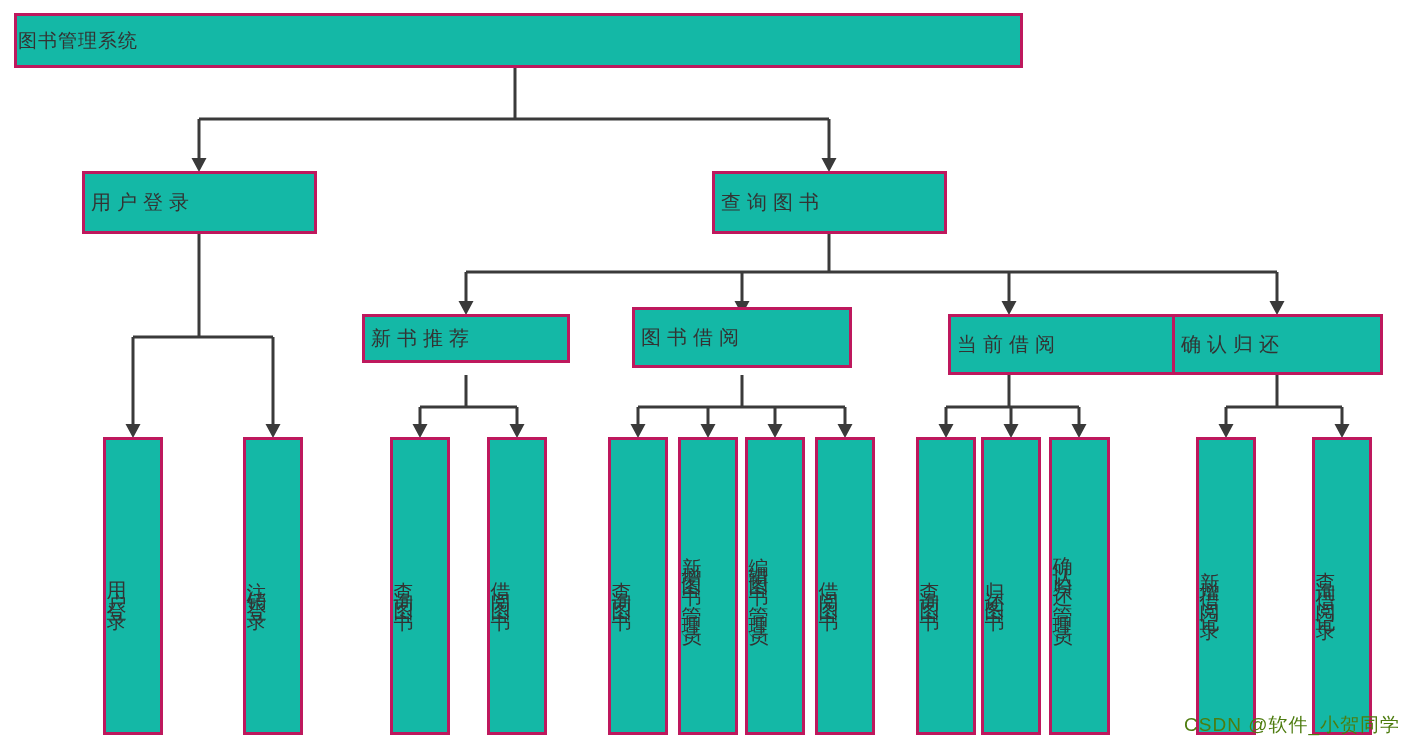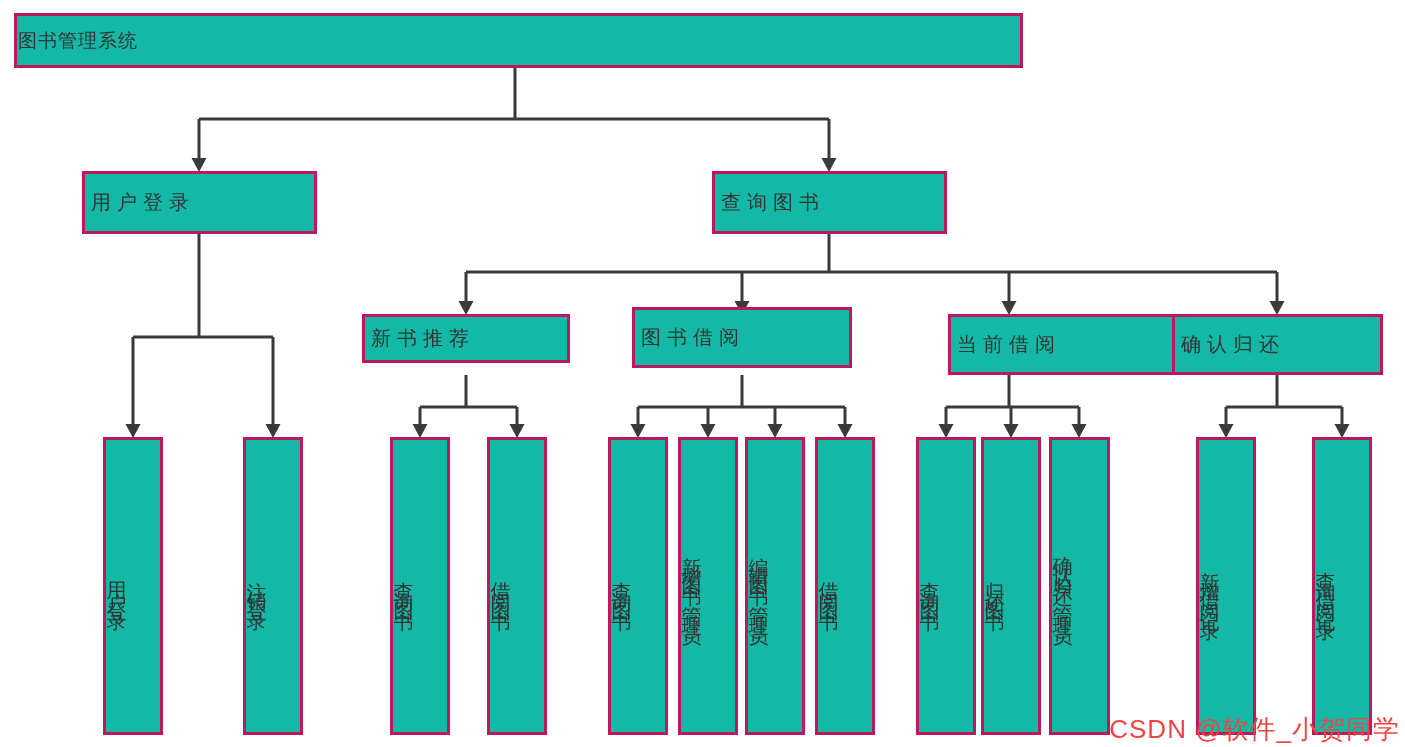--- a/index.html
+++ b/index.html
@@ -16,21 +16,21 @@
     z-index:2;text-align:center;
   }
   .h-label{font-size:20px;letter-spacing:6px;text-indent:6px;white-space:nowrap;color:#333;}
   .root .h-label{font-size:19px;letter-spacing:1px;text-indent:1px;}
   .v-label{
     writing-mode:vertical-rl;text-orientation:mixed;
     font-size:20px;letter-spacing:10px;line-height:1.05;color:#333;white-space:nowrap;
   }
   .watermark{
     position:absolute;top:712px;right:5px;z-index:5;
-    font-size:26px;letter-spacing:1px;color:#ef4444;white-space:nowrap;margin-left:44px;
+    font-size:19px;letter-spacing:1px;color:#4d7c0f;white-space:nowrap;margin-left:44px;
   }
 </style>
 </head>
 <body>
 
 <div class="stage">
 
   <svg class="connector-layer" width="1405" height="747" viewBox="0 0 1405 747">
     <g>
       <path class="line" d="M515 68 V119 M199 119 H829 M199 119 V159 M829 119 V159"></path>

